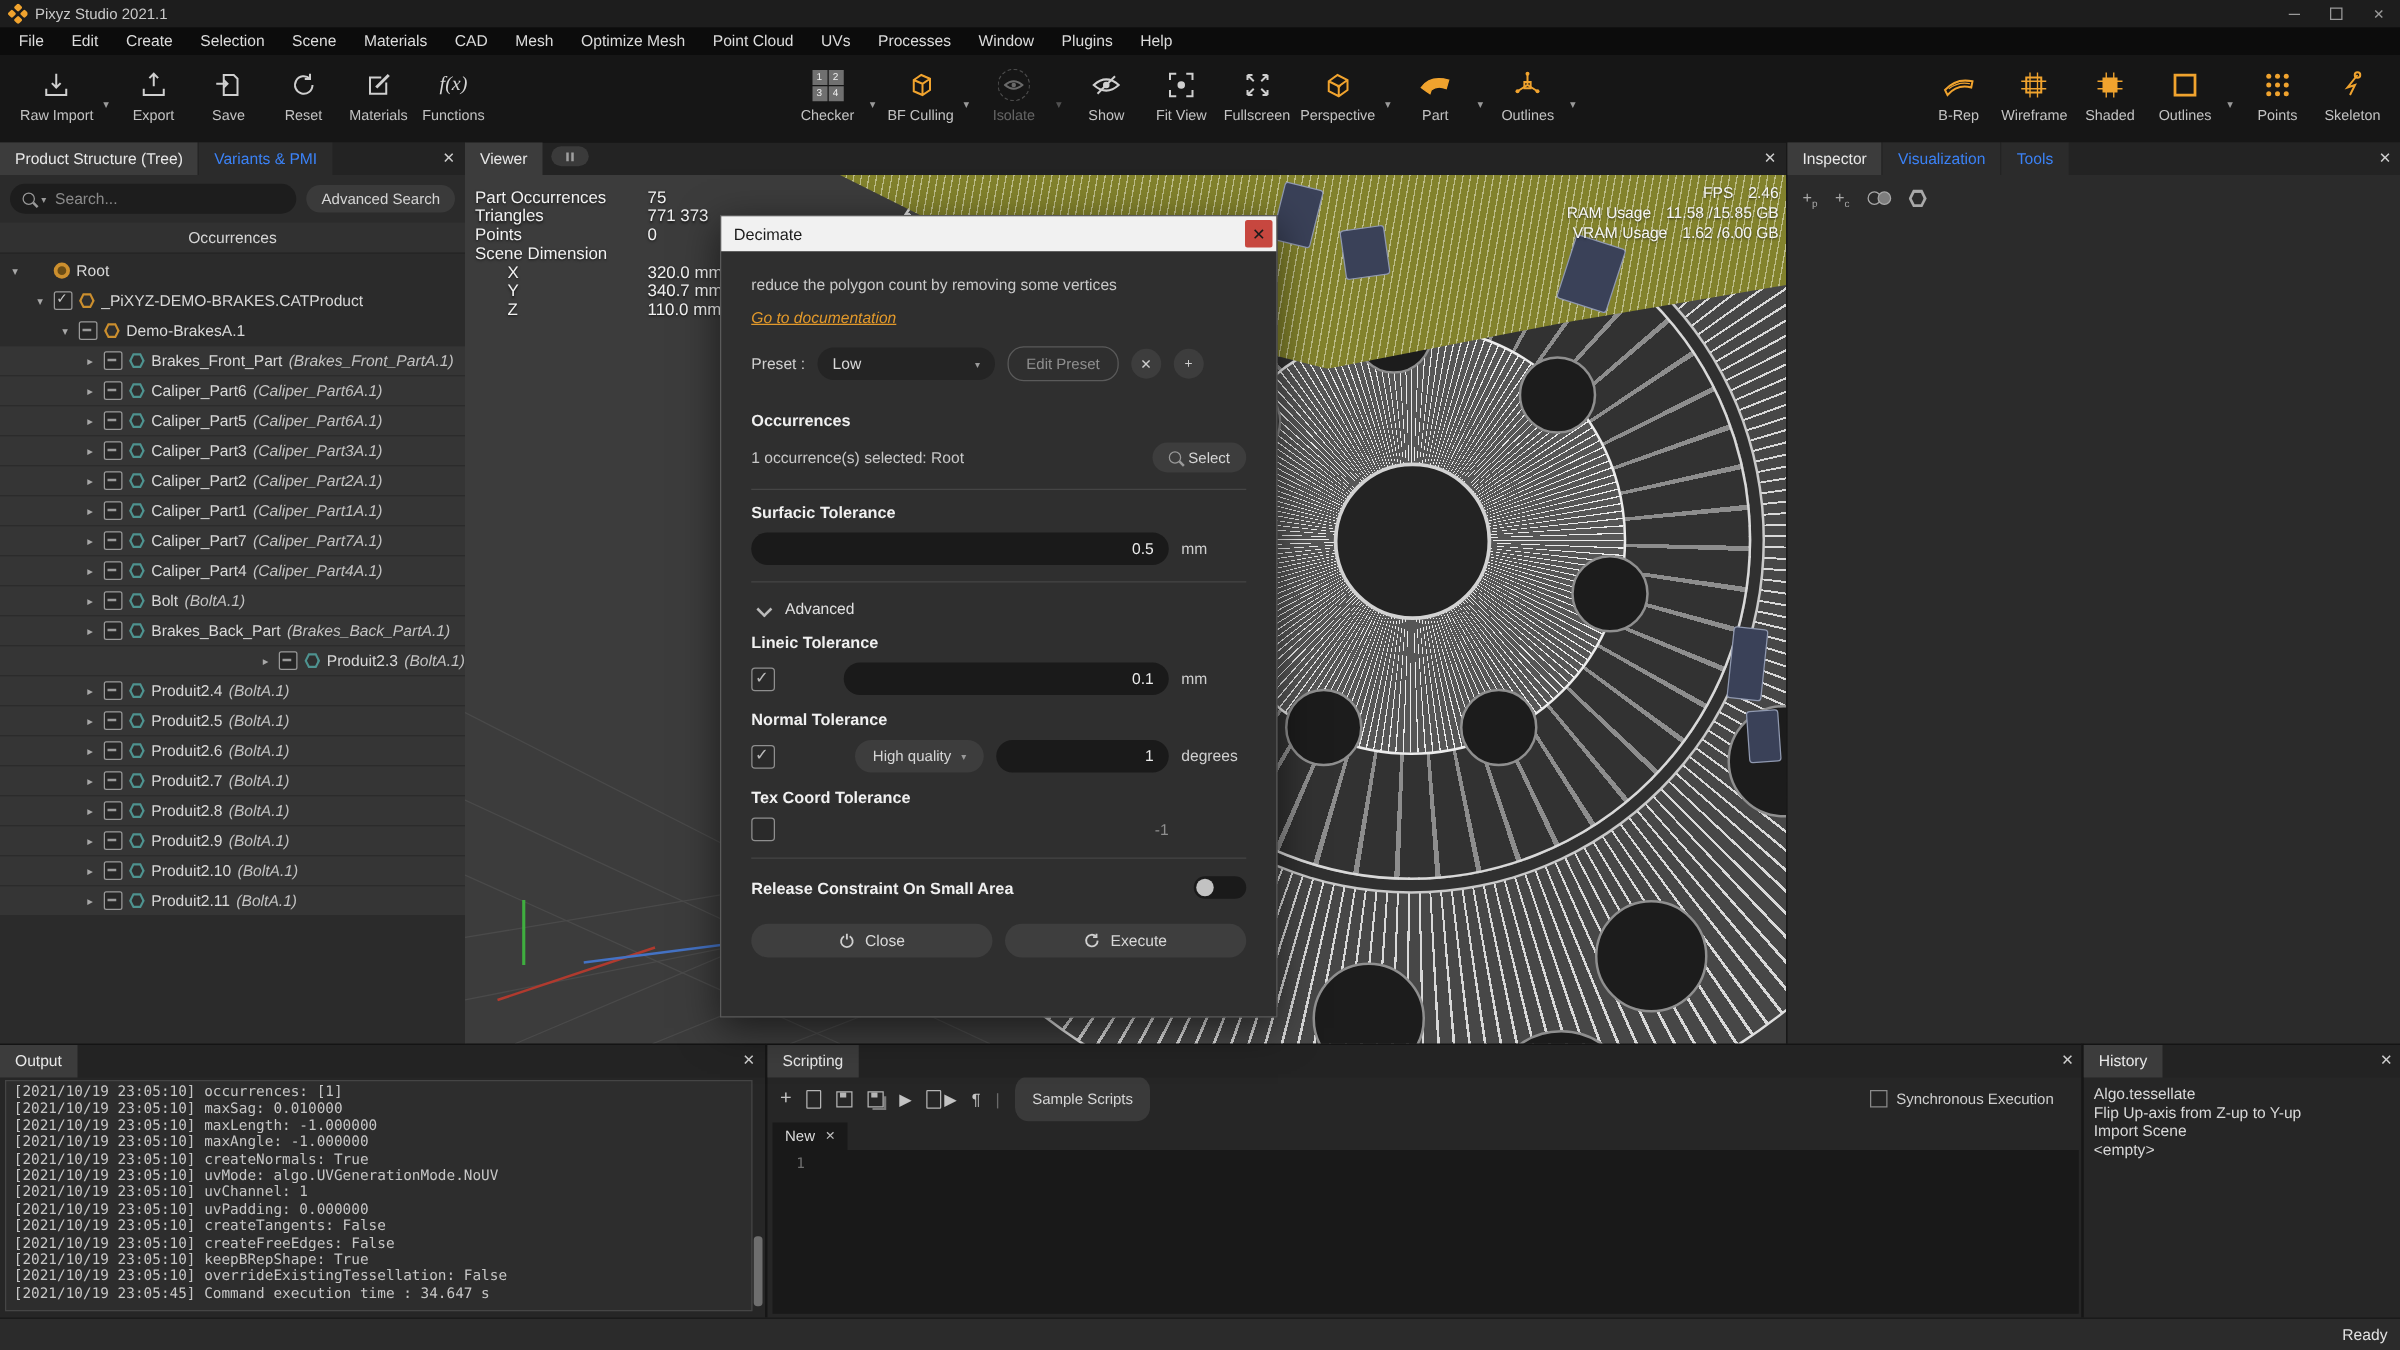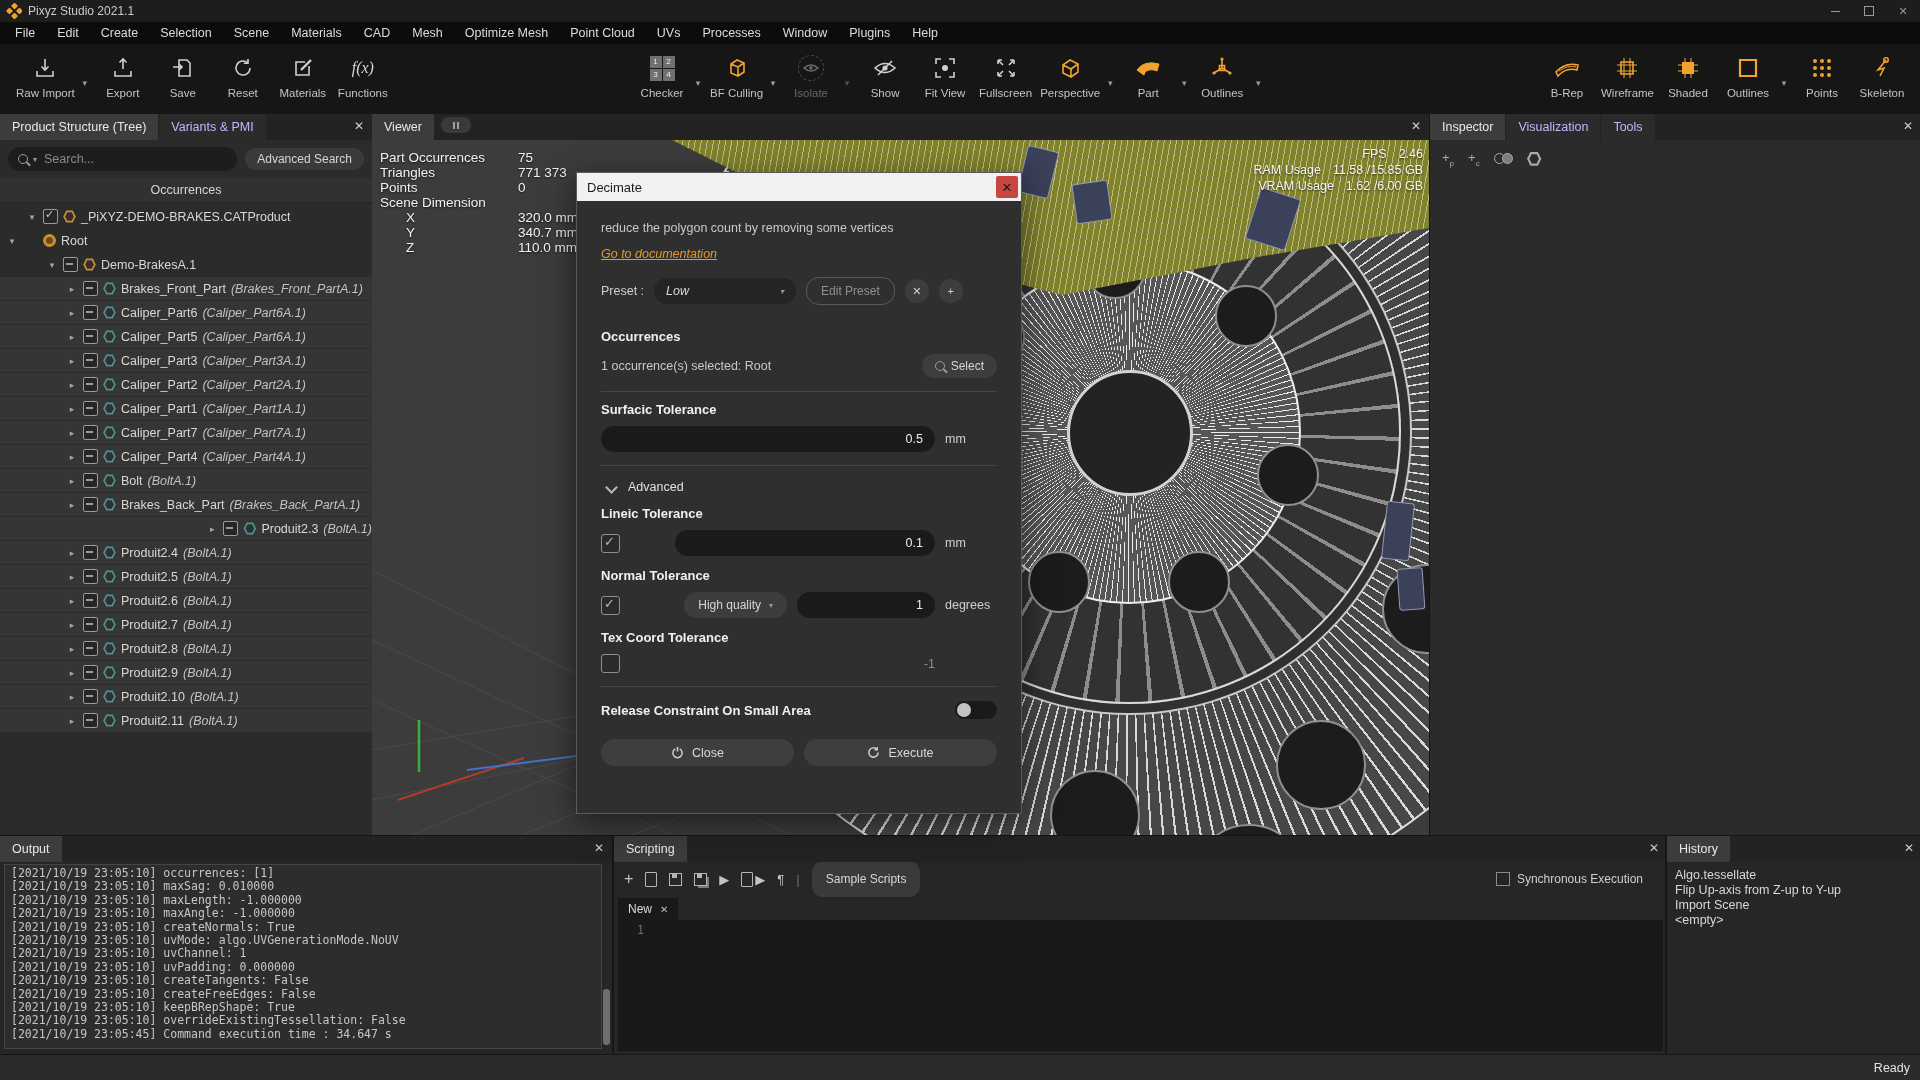--- a/index.html
+++ b/index.html
@@ -27,21 +27,21 @@
   .tb-chev{align-self:center;color:#9a9a9a;font-size:9px;margin:14px 2px 0 0;width:12px;text-align:center;}
   .disabled{opacity:.45;}
   .g{stroke:#cfcfcf;fill:none;stroke-width:1.6;}
   .o{stroke:#f0a32e;fill:none;stroke-width:1.6;}
   .checker-grid{display:grid;grid-template-columns:12px 12px;grid-template-rows:12px 12px;gap:1px;}
   .checker-grid span{background:#707070;color:#f0f0f0;font-size:8px;display:flex;align-items:center;justify-content:center;}
   .fx{font-style:italic;font-size:16px;color:#d5d5d5;font-family:"Liberation Serif",serif;}
   .iso-circle{width:24px;height:24px;border:1.4px dashed #8a8a8a;border-radius:50%;display:flex;align-items:center;justify-content:center;}
   
   .tabrow{height:26px;background:#232323;display:flex;align-items:flex-end;position:relative;}
-  .tab{height:26px;line-height:26px;padding:0 12px;font-size:12.5px;background:#2b2b2b;color:#c4b5fd;margin-right:1px;}
+  .tab{height:26px;line-height:26px;padding:0 12px;font-size:12.5px;background:#2b2b2b;color:#3b82f6;margin-right:1px;}
   .tab.active{background:#3c3c3c;color:#e8e8e8;}
   .panel-x{position:absolute;right:8px;top:5px;color:#cfcfcf;font-size:12px;cursor:default;}
   
   #left-panel{left:0;top:114px;width:372px;height:721px;background:#2b2b2b;border-right:1px solid #151515;}
   #search-row{display:flex;align-items:center;padding:7px 8px;gap:8px;}
   #search-pill{flex:1;height:24px;background:#1d1d1d;border-radius:12px;display:flex;align-items:center;padding:0 10px;gap:5px;}
   #search-pill input{background:transparent;border:none;outline:none;color:#cfcfcf;font-size:12.5px;width:100%;}
   #search-pill input::placeholder{color:#8a8a8a;}
   .mag{width:8px;height:8px;border:1.5px solid #9a9a9a;border-radius:50%;position:relative;flex:none;}
   .mag::after{content:"";position:absolute;width:5px;height:1.5px;background:#9a9a9a;left:7px;top:8px;transform:rotate(45deg);}
@@ -438,33 +438,33 @@
     <div id="search-pill">
       <span class="mag"></span>
       <span class="tiny-chev">▾</span>
       <input placeholder="Search..." style="">
     </div>
     <span id="adv-search">Advanced Search</span>
   </div>
   <div id="occ-header">Occurrences</div>
   <div class="tree">
 
+      <div class="trow" style="padding-left: 6px;">
+        <span class="arr expanded"></span>
+        <span class="cbx none"></span>
+        <span class="hexi root"></span>
+        <span class="tname">Root</span>
+        <span class="tinst"></span>
+      </div>
+
       <div class="trow" style="padding-left: 26px;">
         <span class="arr expanded"></span>
         <span class="cbx checked"></span>
         <span class="hexi orange"></span>
         <span class="tname">_PiXYZ-DEMO-BRAKES.CATProduct</span>
-        <span class="tinst"></span>
-      </div>
-
-      <div class="trow" style="padding-left: 6px;">
-        <span class="arr expanded"></span>
-        <span class="cbx none"></span>
-        <span class="hexi root"></span>
-        <span class="tname">Root</span>
         <span class="tinst"></span>
       </div>
 
       <div class="trow" style="padding-left: 46px;">
         <span class="arr expanded"></span>
         <span class="cbx dash"></span>
         <span class="hexi orange"></span>
         <span class="tname">Demo-BrakesA.1</span>
         <span class="tinst"></span>
       </div>
@@ -752,21 +752,21 @@
 <div id="dialog" class="abs">
   <div id="dlg-title">
     <span>Decimate</span>
     <span id="dlg-close">✕</span>
   </div>
   <div id="dlg-body">
     <div class="dlg-desc">reduce the polygon count by removing some vertices</div>
     <a class="dlg-link">Go to documentation</a>
     <div class="preset-row">
       <span class="preset-label">Preset :</span>
-      <div class="dd" style="width:118px;font-style:italic;">
+      <div class="dd" style="width:118px;">
         <span>Low</span>
         <span class="tiny-chev">▾</span>
       </div>
       <span class="pill ghost">Edit Preset</span>
       <span class="round-btn">✕</span>
       <span class="round-btn">+</span>
     </div>
     <div class="dlg-h">Occurrences</div>
     <div class="sel-row">
       <span class="txt">1 occurrence(s) selected: Root</span>

